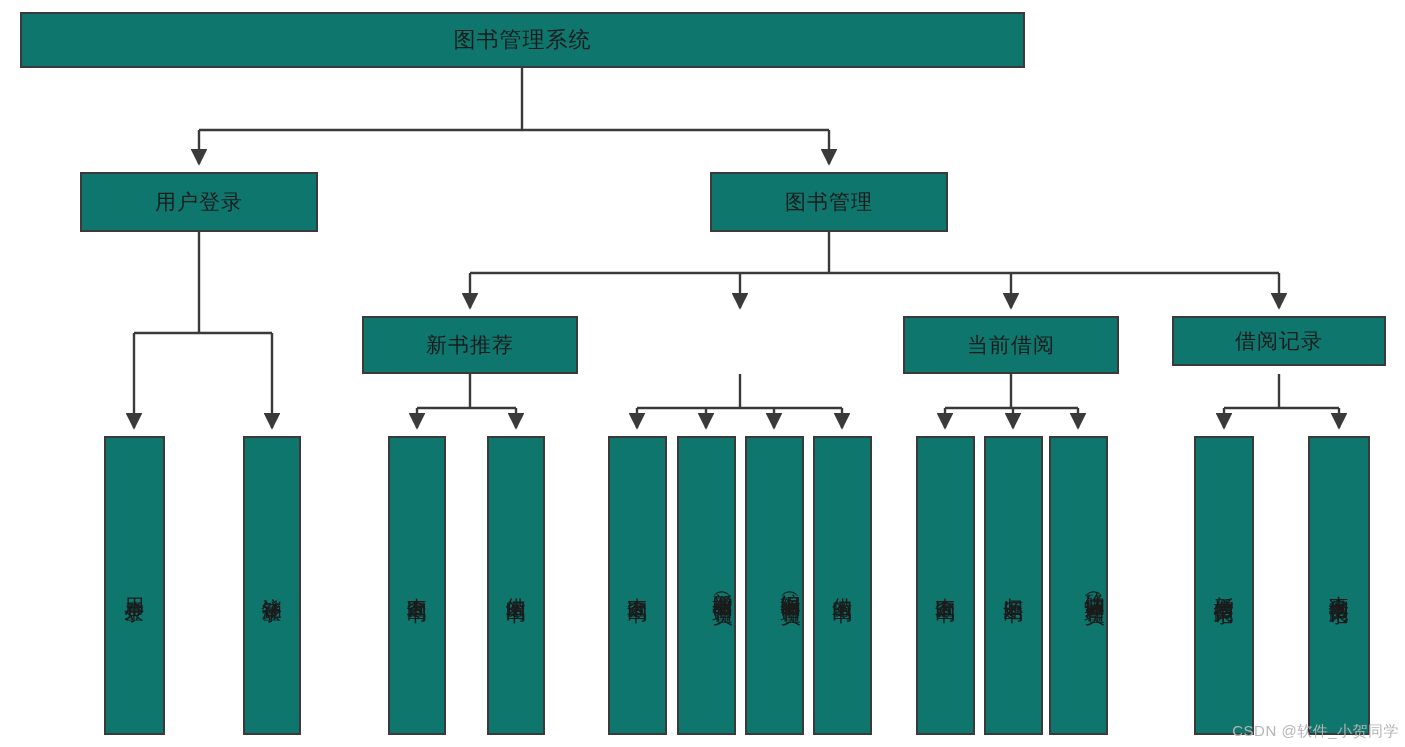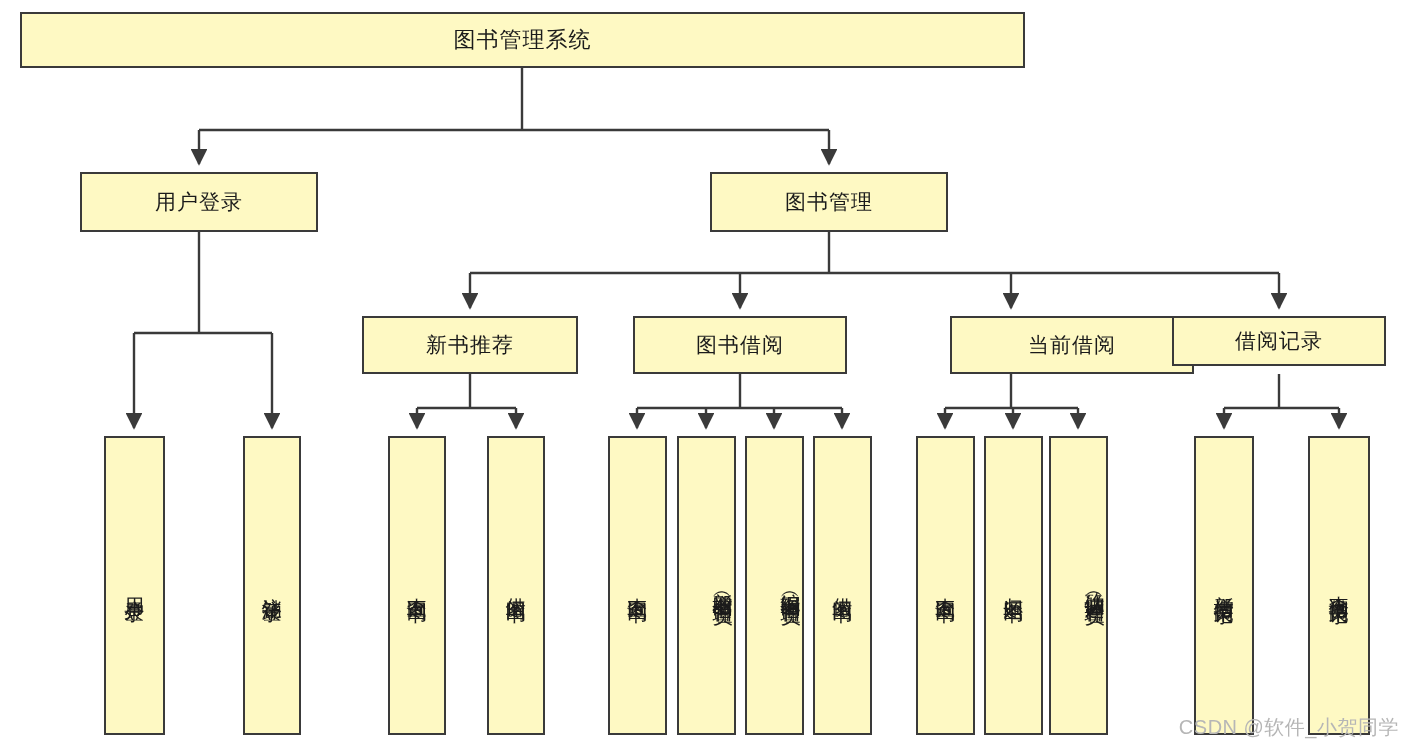--- a/index.html
+++ b/index.html
@@ -1,30 +1,30 @@
 <!DOCTYPE html>
 <html><head>
 <meta charset="utf-8">
 <style>
   html,body{margin:0;padding:0;background:#ffffff;}
   body{width:1405px;height:747px;overflow:hidden;
        font-family:"Liberation Sans","DejaVu Sans",sans-serif;}
   #canvas{position:relative;width:1405px;height:747px;background:#fff;}
   svg#wires{position:absolute;left:0;top:0;width:1405px;height:747px;}
-  .node{position:absolute;box-sizing:border-box;background:#fef9c3;
+  .node{position:absolute;box-sizing:border-box;background:#0f766e;
         border:2.2px solid #3a3a3a;display:flex;align-items:center;
         justify-content:center;color:#1b1b1b;}
   .node.h{font-size:21px;letter-spacing:1px;}
   .node.v{font-size:20px;letter-spacing:2px;line-height:1.12;
           writing-mode:vertical-rl;text-orientation:upright;
           padding-top:10px;padding-bottom:10px;
           align-items:flex-start;justify-content:center;}
   .node.v.tall{align-items:center;}
   #title-node{font-size:22px;}
-  #watermark{position:absolute;right:6px;bottom:6px;font-size:20px;
+  #watermark{position:absolute;right:6px;bottom:6px;font-size:15px;
              color:#b6b6b6;letter-spacing:0.5px;white-space:nowrap;}
 </style>
 </head>
 <body>
 
 <div id="canvas">
 
   <svg id="wires" viewBox="0 0 1405 747" xmlns="http://www.w3.org/2000/svg">
     <defs>
       <marker id="arrow" viewBox="0 0 10 10" refX="9" refY="5" markerWidth="7" markerHeight="7" orient="auto-start-reverse">
@@ -74,22 +74,21 @@
       <path d="M 1339 408 L 1339 428" marker-end="url(#arrow)"></path>
     </g>
   </svg>
 
   <div class="node h" id="title-node" style="left: 20px; top: 12px; width: 1005px; height: 56px;">图书管理系统</div>
 
   <div class="node h" style="left: 80px; top: 172px; width: 238px; height: 60px;">用户登录</div>
   <div class="node h" style="left: 362px; top: 316px; width: 216px; height: 58px;">新书推荐</div>
 
   <div class="node h" style="left: 710px; top: 172px; width: 238px; height: 60px;">图书管理</div>
-  <div class="node h" style="left: 633px; top: 316px; width: 214px; height: 58px;">图书借阅</div>
-  <div class="node h" style="left: 950px; top: 316px; width: 244px; height: 58px; font-family: Liberation Mono, monospace;">当前借阅</div>
+  <div class="node h" style="left: 903px; top: 316px; width: 216px; height: 58px; font-family: Liberation Mono, monospace;">当前借阅</div>
   <div class="node h" style="left: 1172px; top: 316px; width: 214px; height: 50px;">借阅记录</div>
 
   <div class="node v tall" style="left: 104px; top: 436px; width: 61px; height: 299px;">用户登录</div>
   <div class="node v tall" style="left: 243px; top: 436px; width: 58px; height: 299px;">注销登录</div>
   <div class="node v tall" style="left: 388px; top: 436px; width: 58px; height: 299px;">查询图书</div>
   <div class="node v tall" style="left: 487px; top: 436px; width: 58px; height: 299px;">借阅图书</div>
   <div class="node v tall" style="left: 608px; top: 436px; width: 59px; height: 299px;">查询图书</div>
   <div class="node v" style="left: 677px; top: 436px; width: 59px; height: 299px;">新增图书（管理员）</div>
   <div class="node v" style="left: 745px; top: 436px; width: 59px; height: 299px;">编辑图书（管理员）</div>
   <div class="node v tall" style="left: 813px; top: 436px; width: 59px; height: 299px;">借阅图书</div>

